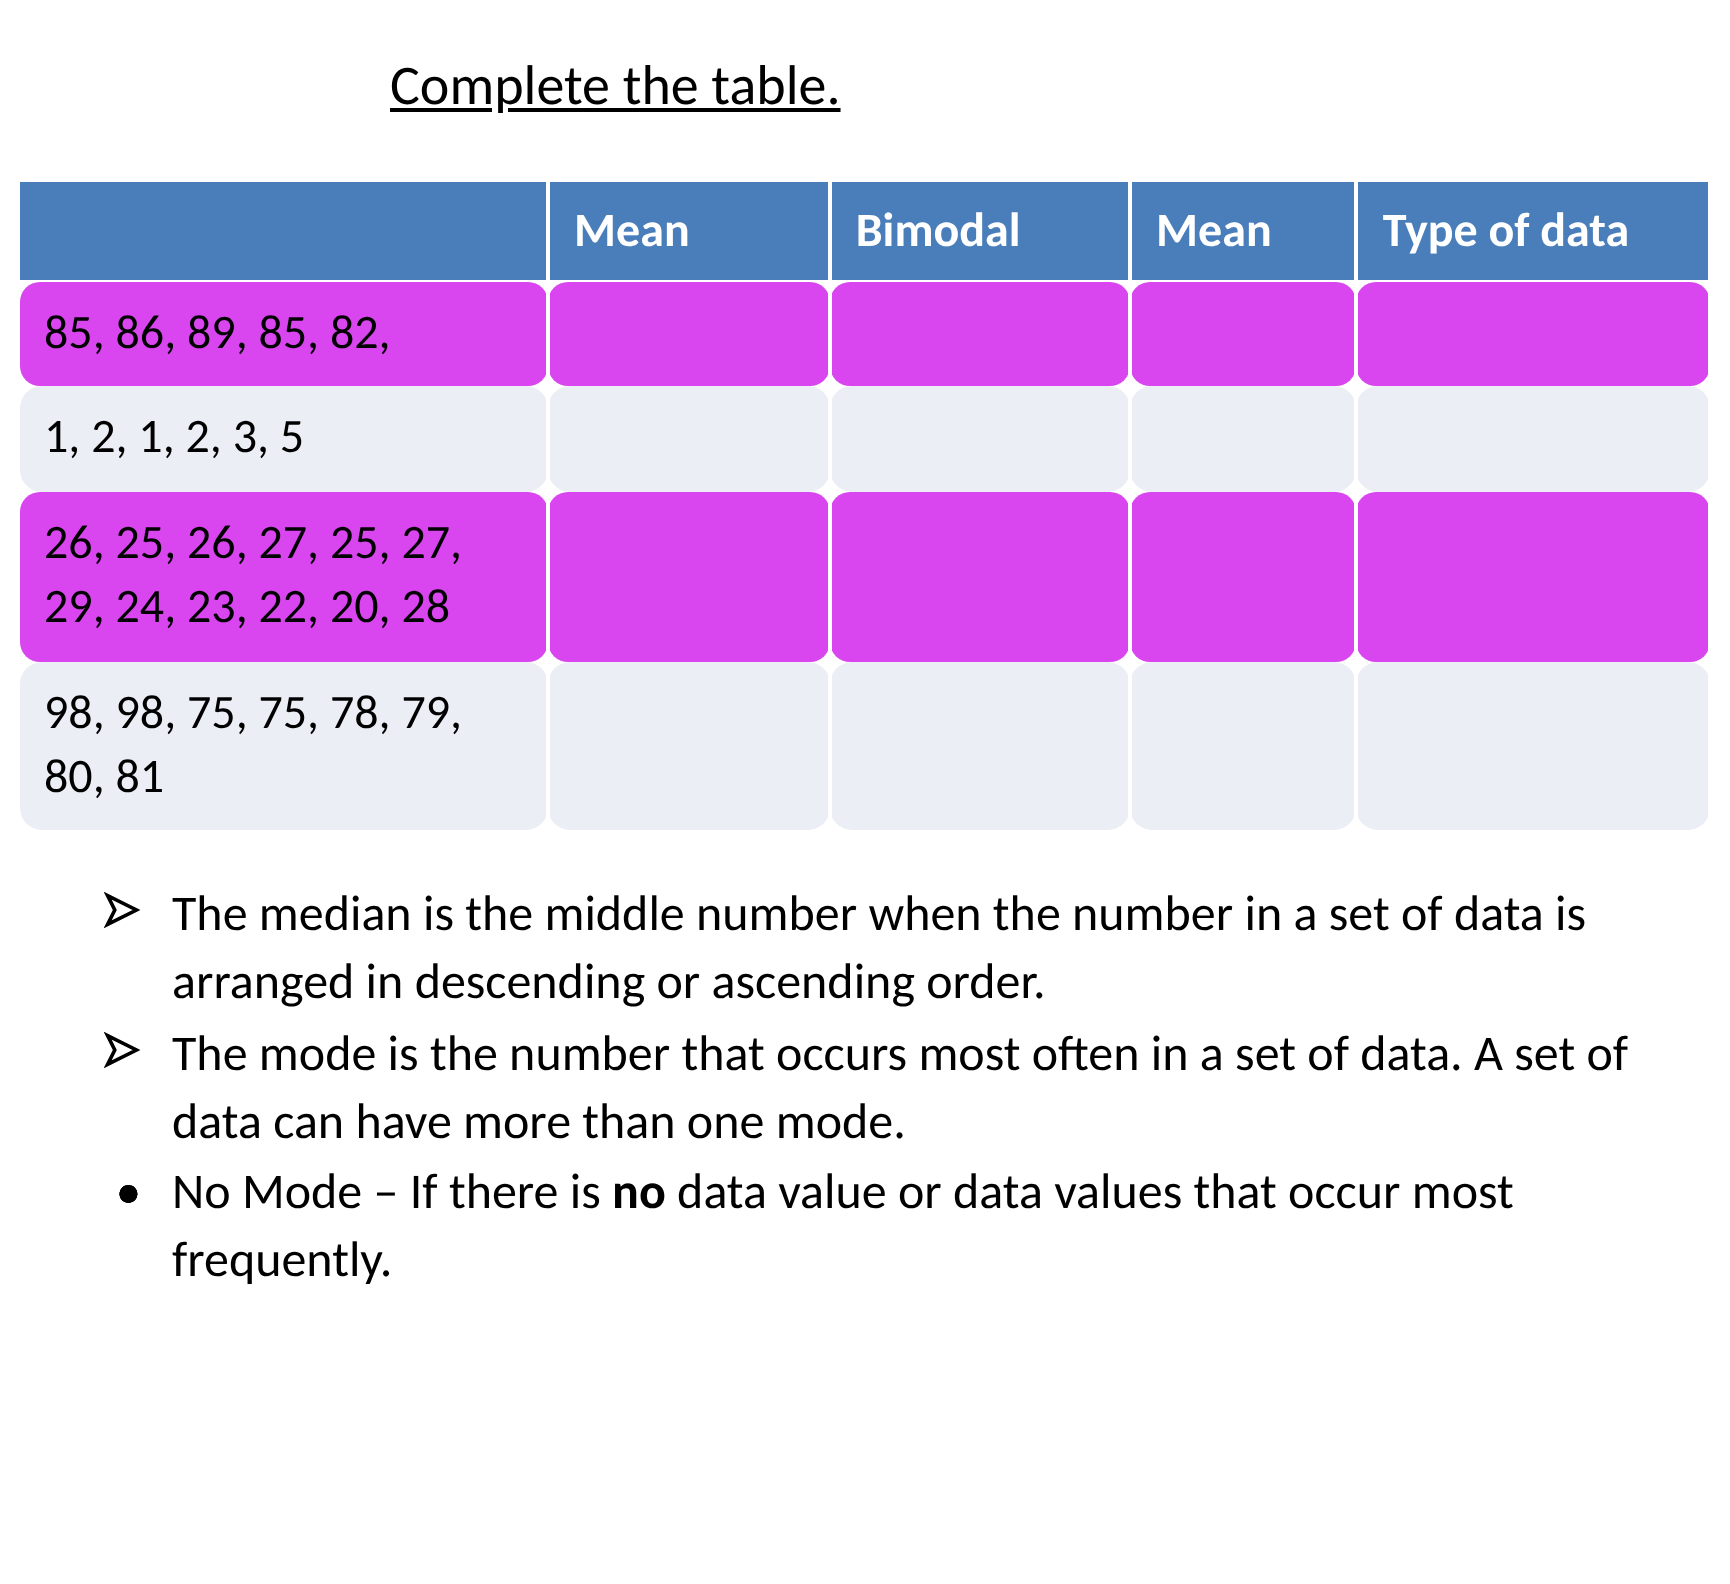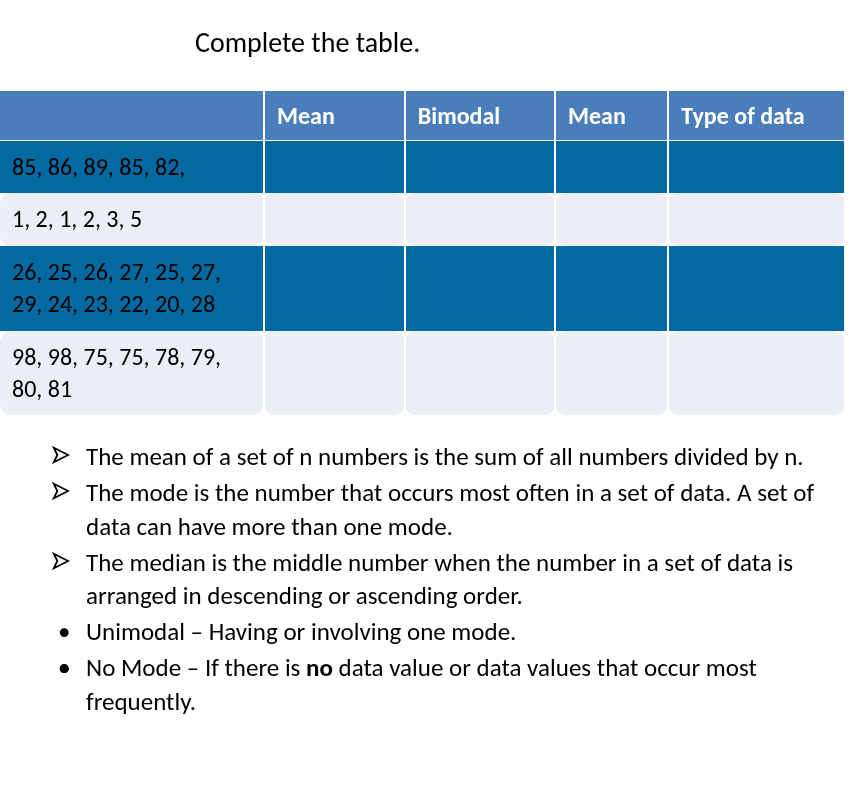--- a/index.html
+++ b/index.html
@@ -10,24 +10,26 @@
     background: #ffffff;
     font-family: Calibri, "Segoe UI", Arial, sans-serif;
     color: #000;
   }
   .page {
     padding: 25px 0 0 0;
   }
   .title {
     font-size: 28px;
     margin: 0 0 30px 195px;
+    text-decoration: underline;
   }
   table.stats {
     border-collapse: collapse;
     width: 846px;
+    margin-left: 10px;
     font-size: 24px;
   }
   table.stats th {
     background: #4a7ebb;
     color: #fff;
     font-weight: 700;
     text-align: left;
     padding: 10px 12px;
     border-top: 1px solid #fff;
     border-bottom: 1px solid #fff;
@@ -36,21 +38,22 @@
   table.stats th:first-child {
     border-left: none;
   }
   table.stats td {
     padding: 10px 12px;
     border-right: 2px solid #fff;
     vertical-align: top;
     line-height: 1.35;
   }
   table.stats tr.odd td {
-    background: #0369a1;
+    background: #d946ef;
+    border-radius: 10px;
   }
   table.stats tr.even td {
     background: #ebeef5;
     border-radius: 11px;
   }
   table.stats td.data {
     width: 258px;
   }
   table.stats td.mean { width: 120px; }
   table.stats td.median { width: 128px; }
@@ -135,37 +138,30 @@
       </tr>
     </tbody>
   </table>
 
   <div class="notes">
     <ul>
       <li>
         <svg class="arrow-marker" viewBox="0 0 20 20">
             <polygon points="2,2 18,10 2,18 6,10" fill="none" stroke="#000" stroke-width="2"></polygon>
           </svg>
-        <span>The mean of a set of n numbers is the sum of all numbers divided by n.</span>
+        <span>The median is the middle number when the number in a set of data is arranged in descending or ascending order.</span>
       </li>
       <li>
         <svg class="arrow-marker" viewBox="0 0 20 20">
             <polygon points="2,2 18,10 2,18 6,10" fill="none" stroke="#000" stroke-width="2"></polygon>
           </svg>
         <span>The mode is the number that occurs most often in a set of data. A set of data can have more than one mode.</span>
       </li>
       <li>
-        <svg class="arrow-marker" viewBox="0 0 20 20">
-            <polygon points="2,2 18,10 2,18 6,10" fill="none" stroke="#000" stroke-width="2"></polygon>
-          </svg>
-        <span>The median is the middle number when the number in a set of data is arranged in descending or ascending order.</span>
-      </li>
-      <li>
         <span class="dot-marker">•</span>
-        <span>Unimodal – Having or involving one mode.</span>
       </li>
       <li>
         <span class="dot-marker">•</span>
       </li>
       <li>
         <span class="dot-marker">•</span>
       </li>
       <li>
         <span class="dot-marker">•</span>
         <span>No Mode – </span><span> If there is </span><span class="bold">no</span><span> data value or data values that occur most frequently.</span>

